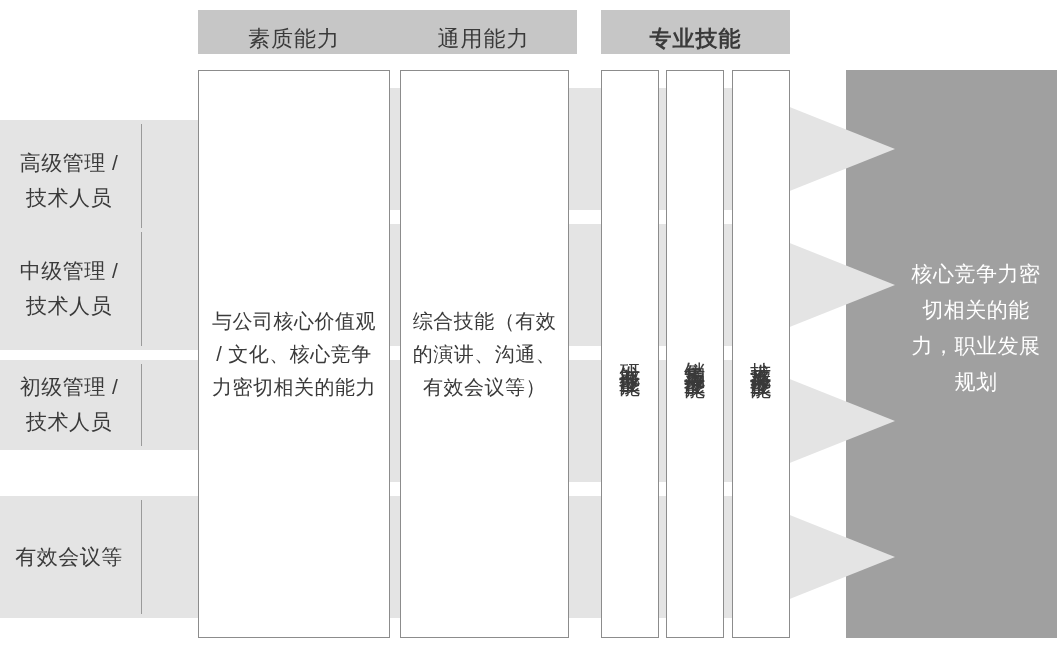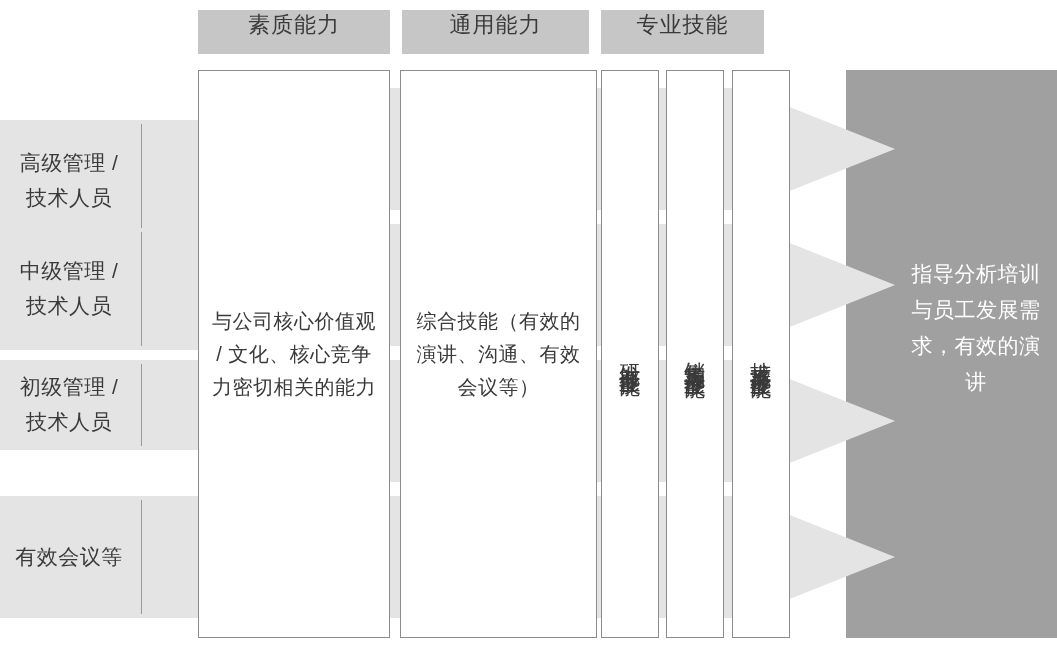--- a/index.html
+++ b/index.html
@@ -46,21 +46,21 @@
     background: #9a9a9a;
   }
 
   
   .header-tab {
     position: absolute;
     top: 10px;
     height: 44px;
     background: #c6c6c6;
     display: flex;
-    align-items: flex-start;
+    align-items: flex-end;
     justify-content: center;
     font-size: 22px;
     color: #3a3a3a;
     letter-spacing: 1px;
   }
 
   
   .col-box {
     position: absolute;
     top: 70px;
@@ -150,37 +150,37 @@
     <div class="row-divider"></div>
     <div class="row-label">有效会议等</div>
   </div>
 
   <div class="arrow" style="left:200px; top:88px; width:695px; height:122px;"></div>
   <div class="arrow" style="left:200px; top:224px; width:695px; height:122px;"></div>
   <div class="arrow" style="left:200px; top:360px; width:695px; height:122px;"></div>
   <div class="arrow" style="left:200px; top:496px; width:695px; height:122px;"></div>
 
   <div id="outcome-block"></div>
-  <div id="outcome-text">指导分析培训与员工发展需求，有效的演讲</div>
+  <div id="outcome-text">核心竞争力密切相关的能力，职业发展规划</div>
 
   <div class="header-tab" style="left:198px; width:192px;">
     <span>素质能力</span>
   </div>
-  <div class="header-tab" style="left:402px; width:187px;">
+  <div class="header-tab" style="left:390px; width:187px;">
     <span>通用能力</span>
   </div>
-  <div class="header-tab" style="left:601px; width:163px;">
+  <div class="header-tab" style="left:601px; width:189px;font-weight:bold;">
     <span>专业技能</span>
   </div>
 
   <div class="col-box" style="left:198px; width:192px;">
     <div class="col-text-h">与公司核心价值观 / 文化、核心竞争力密切相关的能力</div>
   </div>
 
-  <div class="col-box" style="left:400px; width:197px;">
+  <div class="col-box" style="left:400px; width:169px;">
     <div class="col-text-h">综合技能（有效的演讲、沟通、有效会议等）</div>
   </div>
 
   <div class="col-box" style="left:601px; width:58px;">
     <div class="col-text-v">研发部专业技能</div>
   </div>
 
   <div class="col-box" style="left:666px; width:58px;">
     <div class="col-text-v">销售市场部专业技能</div>
   </div>

